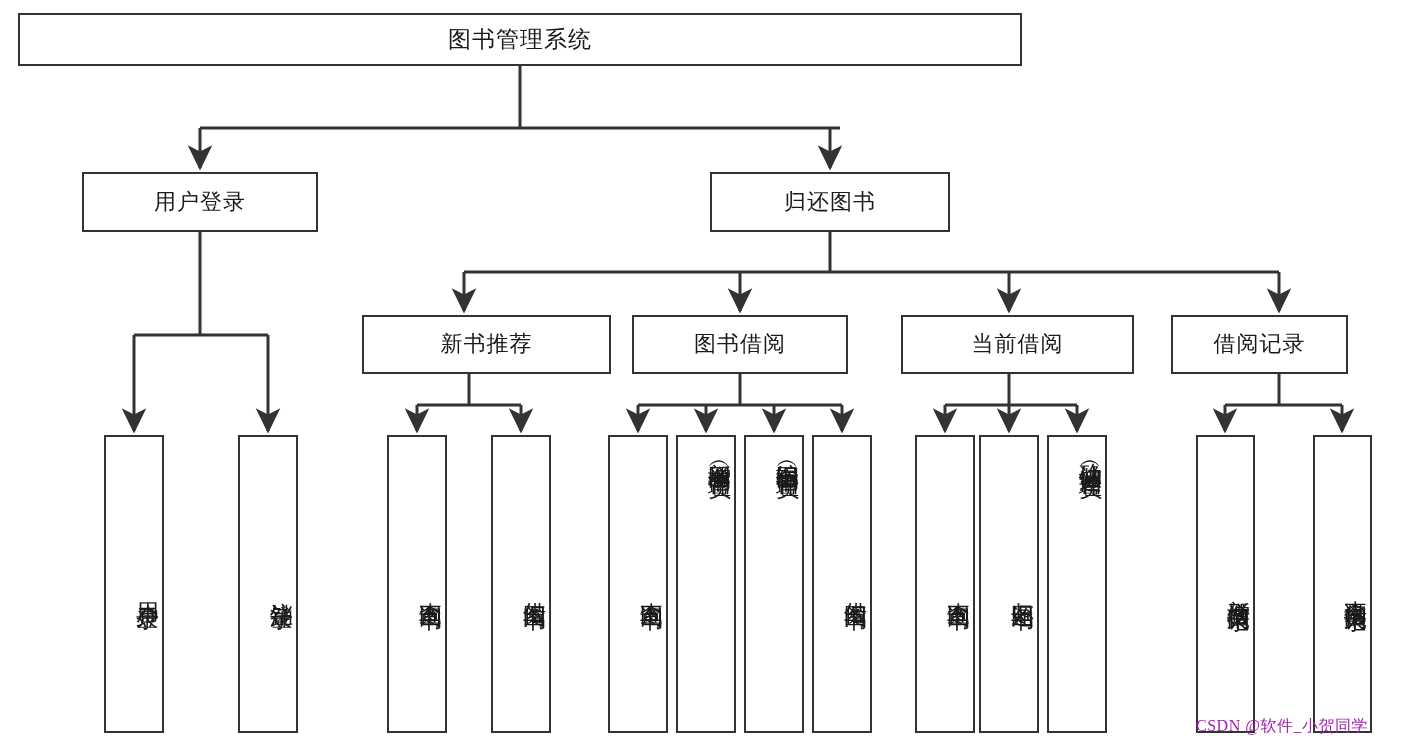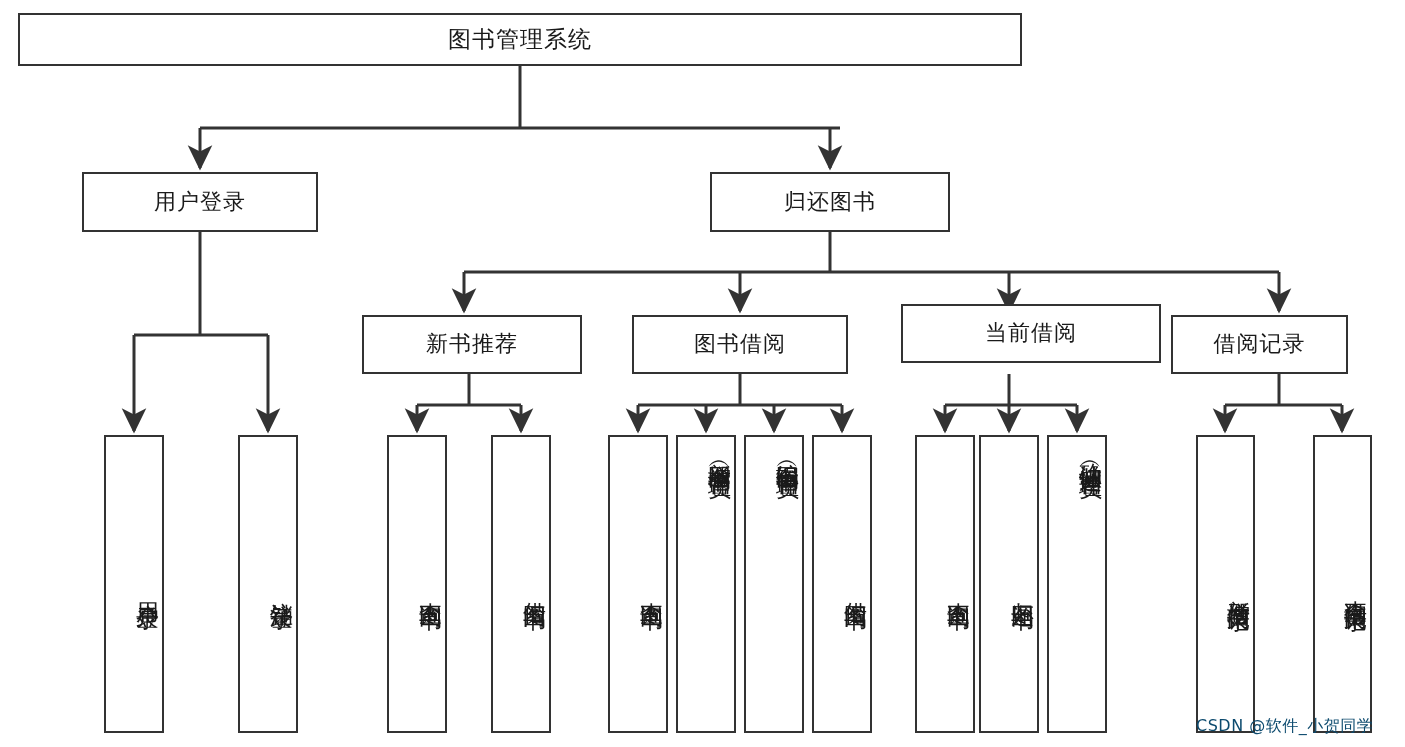--- a/index.html
+++ b/index.html
@@ -57,24 +57,25 @@
     padding-top: 8px;
     white-space: nowrap;
   }
   .node.vert.topalign {
     justify-content: flex-start;
     padding-left: 0;
   }
   .watermark {
     position: absolute;
     font-size: 16px;
-    color: #0c4a6e;
+    color: #a21caf;
     letter-spacing: 0.5px;
     white-space: nowrap;
     user-select: none;
+    font-family: Liberation Serif, serif;
   }
 </style>
 </head>
 <body>
 
 <div id="diagram-root">
 
   <svg id="edge-layer" viewBox="0 0 1405 747" width="1405" height="747" xmlns="http://www.w3.org/2000/svg">
     <defs>
       <marker id="arrowhead" markerWidth="9" markerHeight="9" refX="7.6" refY="4.5" orient="auto" markerUnits="strokeWidth">
@@ -123,23 +124,23 @@
       <path d="M1225,405 L1225,431" marker-end="url(#arrowhead)"></path>
       <path d="M1342,405 L1342,431" marker-end="url(#arrowhead)"></path>
     </g>
   </svg>
 
   <div class="node horiz root" style="left:18px; top:13px; width:1004px; height:53px;">图书管理系统</div>
 
   <div class="node horiz" style="left:82px; top:172px; width:236px; height:60px;">用户登录</div>
   <div class="node horiz" style="left:710px; top:172px; width:240px; height:60px;">归还图书</div>
 
-  <div class="node horiz" style="left:362px; top:315px; width:220px; height:59px;">新书推荐</div>
+  <div class="node horiz" style="left:362px; top:315px; width:249px; height:59px;">新书推荐</div>
   <div class="node horiz" style="left:632px; top:315px; width:216px; height:59px;text-align:center;">图书借阅</div>
-  <div class="node horiz" style="left:901px; top:304px; width:260px; height:59px;">当前借阅</div>
+  <div class="node horiz" style="left:901px; top:315px; width:233px; height:59px;">当前借阅</div>
   <div class="node horiz" style="left:1171px; top:315px; width:177px; height:59px;">借阅记录</div>
 
   <div class="node vert" style="left:104px; top:435px; width:60px; height:298px;">用户登录</div>
   <div class="node vert" style="left:238px; top:435px; width:60px; height:298px;">注销登录</div>
 
   <div class="node vert" style="left:387px; top:435px; width:60px; height:298px;">查询图书</div>
   <div class="node vert" style="left:491px; top:435px; width:60px; height:298px;">借阅图书</div>
 
   <div class="node vert" style="left:608px; top:435px; width:60px; height:298px;">查询图书</div>
   <div class="node vert topalign" style="left:676px; top:435px; width:60px; height:298px;">新增图书（管理员）</div>

